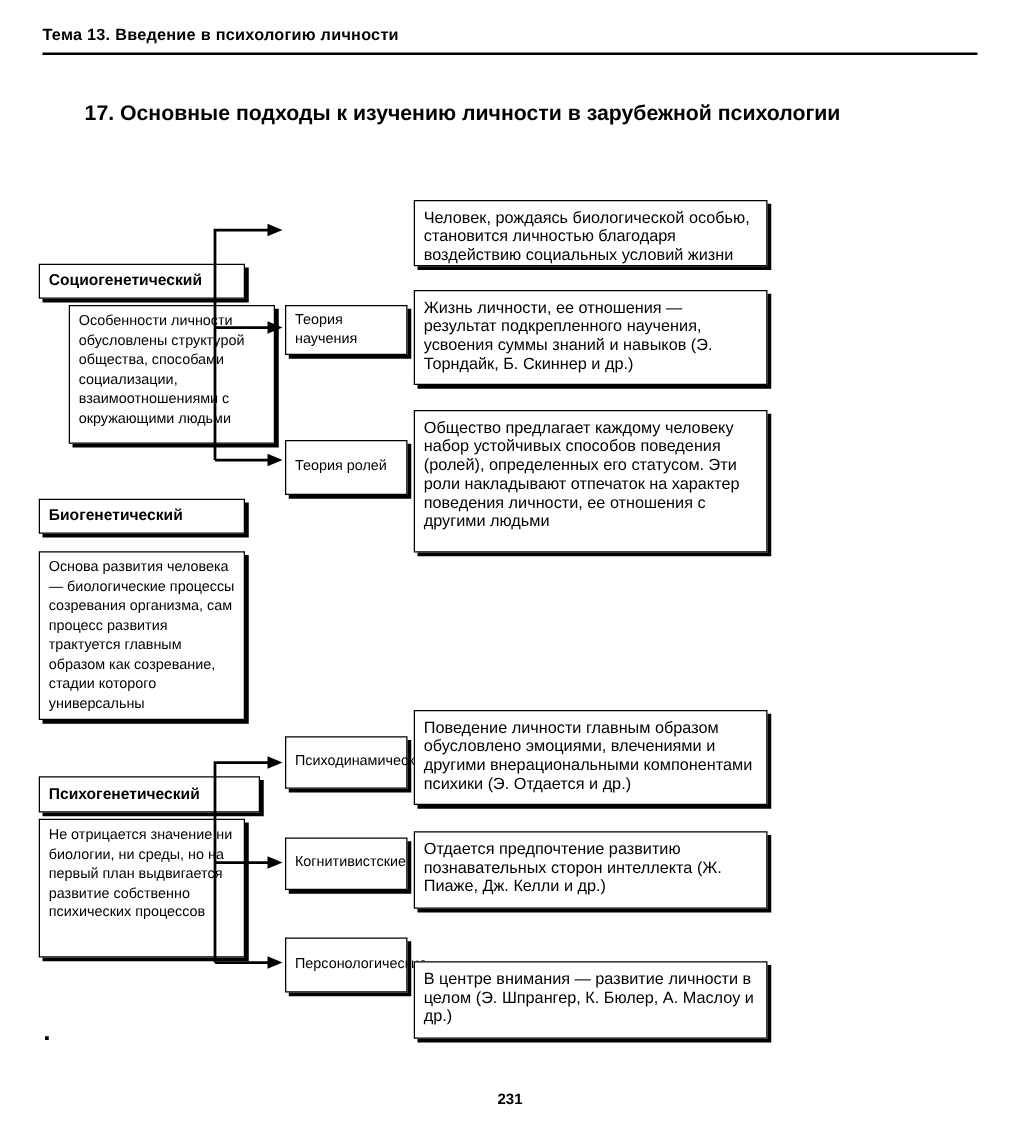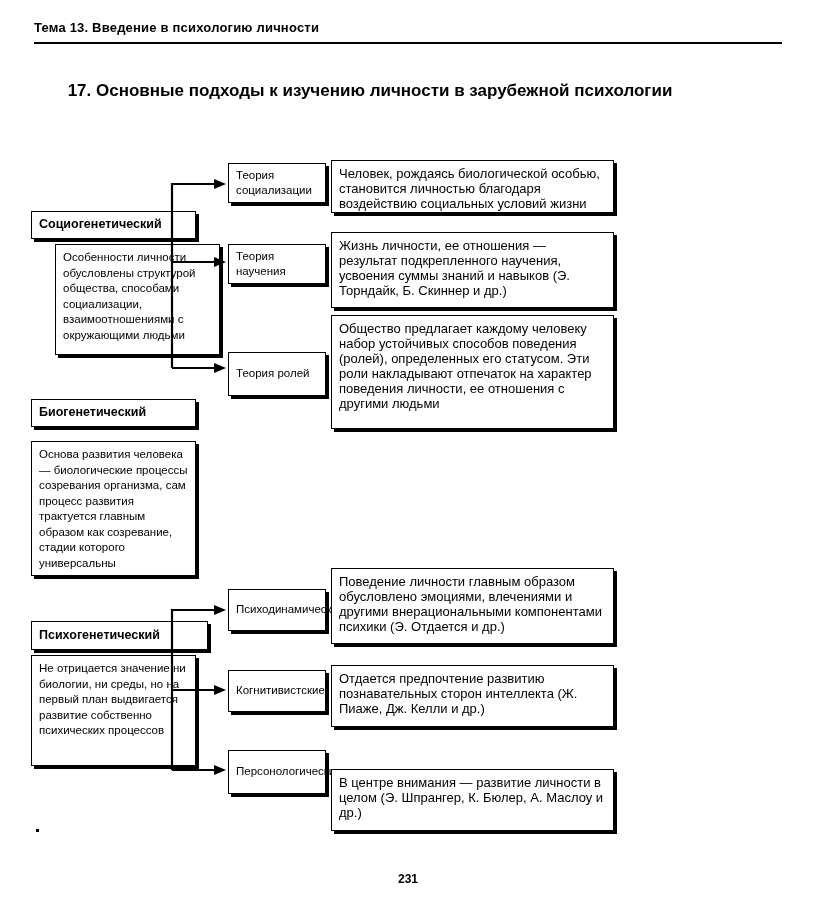--- a/index.html
+++ b/index.html
@@ -116,28 +116,27 @@
     <svg width="62" height="200" viewBox="0 0 62 200">
       <path d="M4 190 L4 6 L48 6" stroke="#000" stroke-width="2.2" fill="none"></path>
       <polygon points="58,6 46,1 46,11" fill="#000"></polygon>
       <path d="M4 84 L48 84" stroke="#000" stroke-width="2.2" fill="none"></path>
       <polygon points="58,84 46,79 46,89" fill="#000"></polygon>
       <path d="M4 190 L48 190" stroke="#000" stroke-width="2.2" fill="none"></path>
       <polygon points="58,190 46,185 46,195" fill="#000"></polygon>
     </svg>
   </div>
 
-  <div class="box center shadow" style="left:228px; top:163px; width:98px; height:40px;">Теория социализации</div>
   <div class="box tcell shadow" style="left:331px; top:160px; width:283px; height:53px;">Человек, рождаясь биологической особью, становится личностью благодаря воздействию социальных условий жизни</div>
 
   <div class="box tcell shadow" style="left:331px; top:232px; width:283px; height:76px;">Жизнь личности, ее отношения — результат подкрепленного научения, усвоения суммы знаний и навыков (Э. Торндайк, Б. Скиннер и др.)</div>
   <div class="box center shadow" style="left:228px; top:244px; width:98px; height:40px;">Теория научения</div>
 
   <div class="box center shadow" style="left:228px; top:352px; width:98px; height:44px;">Теория ролей</div>
-  <div class="box tcell shadow" style="left:331px; top:315px; width:283px; height:114px;">Общество предлагает каждому человеку набор устойчивых способов поведения (ролей), определенных его статусом. Эти роли накладывают отпечаток на характер поведения личности, ее отношения с другими людьми</div>
+  <div class="box tcell shadow" style="left:331px; top:328px; width:283px; height:114px;">Общество предлагает каждому человеку набор устойчивых способов поведения (ролей), определенных его статусом. Эти роли накладывают отпечаток на характер поведения личности, ее отношения с другими людьми</div>
 
   <div class="box headerbox shadow" style="left:31px; top:399px; width:165px; height:28px;">Биогенетический</div>
 
   <div class="box shadow" style="left:31px; top:441px; width:165px; height:135px;">Основа развития человека — биологические процессы созревания организма, сам процесс развития трактуется главным образом как созревание, стадии которого универсальны</div>
 
   <div class="box headerbox shadow" style="left:31px; top:621px; width:177px; height:29px;">Психогенетический</div>
 
   <div class="box shadow" style="left:31px; top:655px; width:165px; height:111px;">Не отрицается значение ни биологии, ни среды, но на первый план выдвигается развитие собственно психических процессов</div>
 
   <div class="arrow" style="left:168px; top:596px; width:62px; height:185px;">

